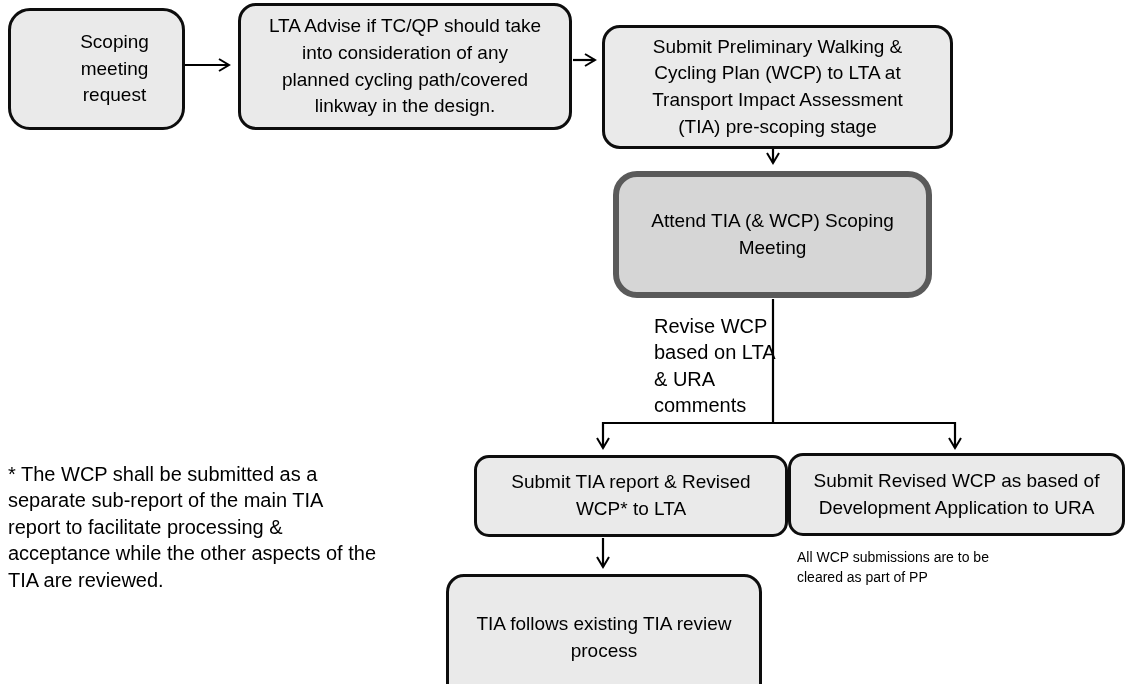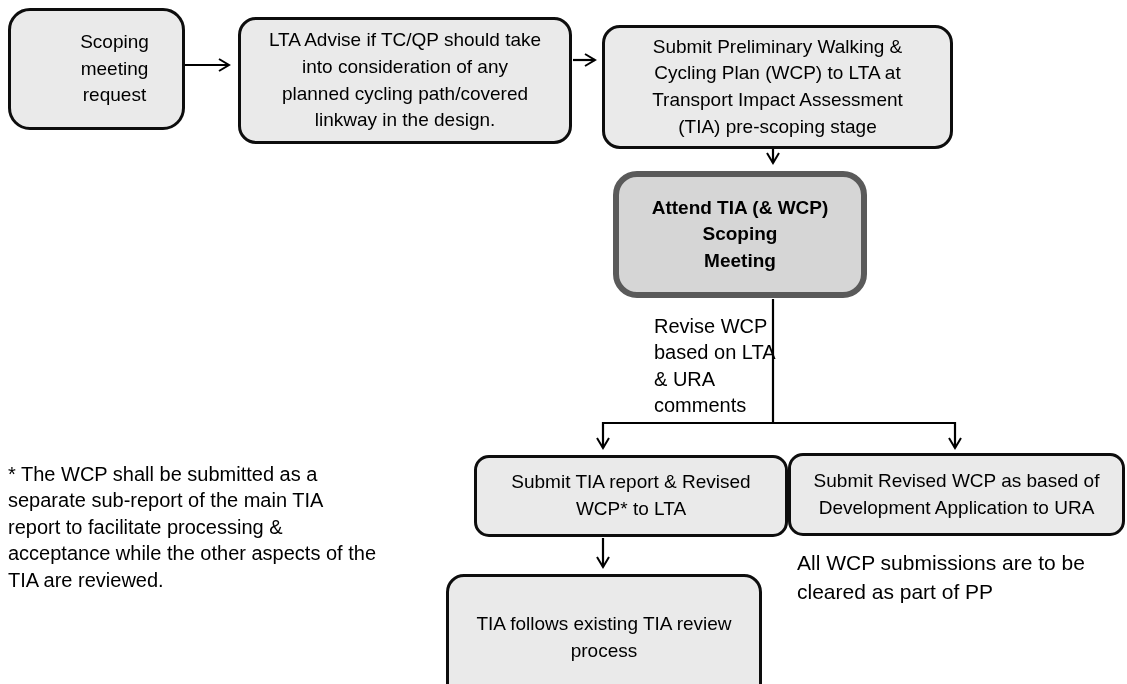--- a/index.html
+++ b/index.html
@@ -46,28 +46,28 @@
     border: 6px solid var(--highlight-border, #5a5a5a);
     border-radius: 24px;
   }
   .annotation {
     position: absolute;
     font-size: 20px;
     line-height: 1.32;
     white-space: pre-line;
   }
   .annotation.small {
-    font-size: 21px;
+    font-size: 14px;
     line-height: 1.4;
   }
   
   #node-scoping            { left: 8px;   top: 8px;   width: 177px; height: 122px; border-radius: 22px; padding-left: 44px; }
-  #node-lta-advise         { left: 238px; top: 17px;   width: 334px; height: 127px; }
+  #node-lta-advise         { left: 238px; top: 3px;   width: 334px; height: 127px; }
   #node-submit-preliminary { left: 602px; top: 9px;   width: 351px; height: 124px; margin-top: 16px; }
-  #node-attend             { left: 613px; top: 171px; width: 254px; height: 127px; font-weight: bold; }
+  #node-attend             { left: 613px; top: 171px; width: 319px; height: 127px; }
   #node-submit-tia         { left: 446px; top: 455px; width: 314px; height: 82px;  border-radius: 15px; margin-left: 28px; }
   #node-submit-revised     { left: 788px; top: 453px; width: 337px; height: 83px;  border-radius: 15px; }
   #node-tia-review         { left: 446px; top: 574px; width: 316px; height: 128px; }
   #revise-note             { left: 643px; top: 313px; width: 130px; text-align: left; margin-left: 11px; }
   #footnote                { left: 8px;   top: 461px; width: 432px; text-align: left; }
   #pp-note                 { left: 797px; top: 548px; width: 330px; text-align: left; }
 </style>
 </head>
 <body>
 

